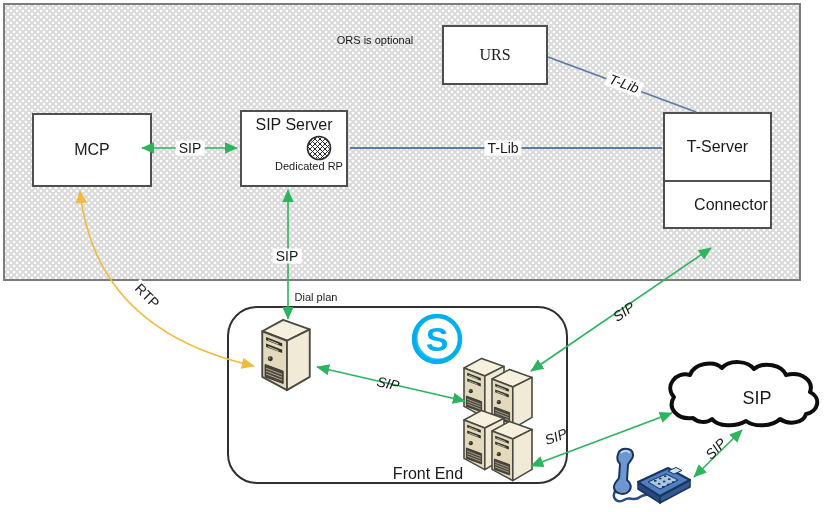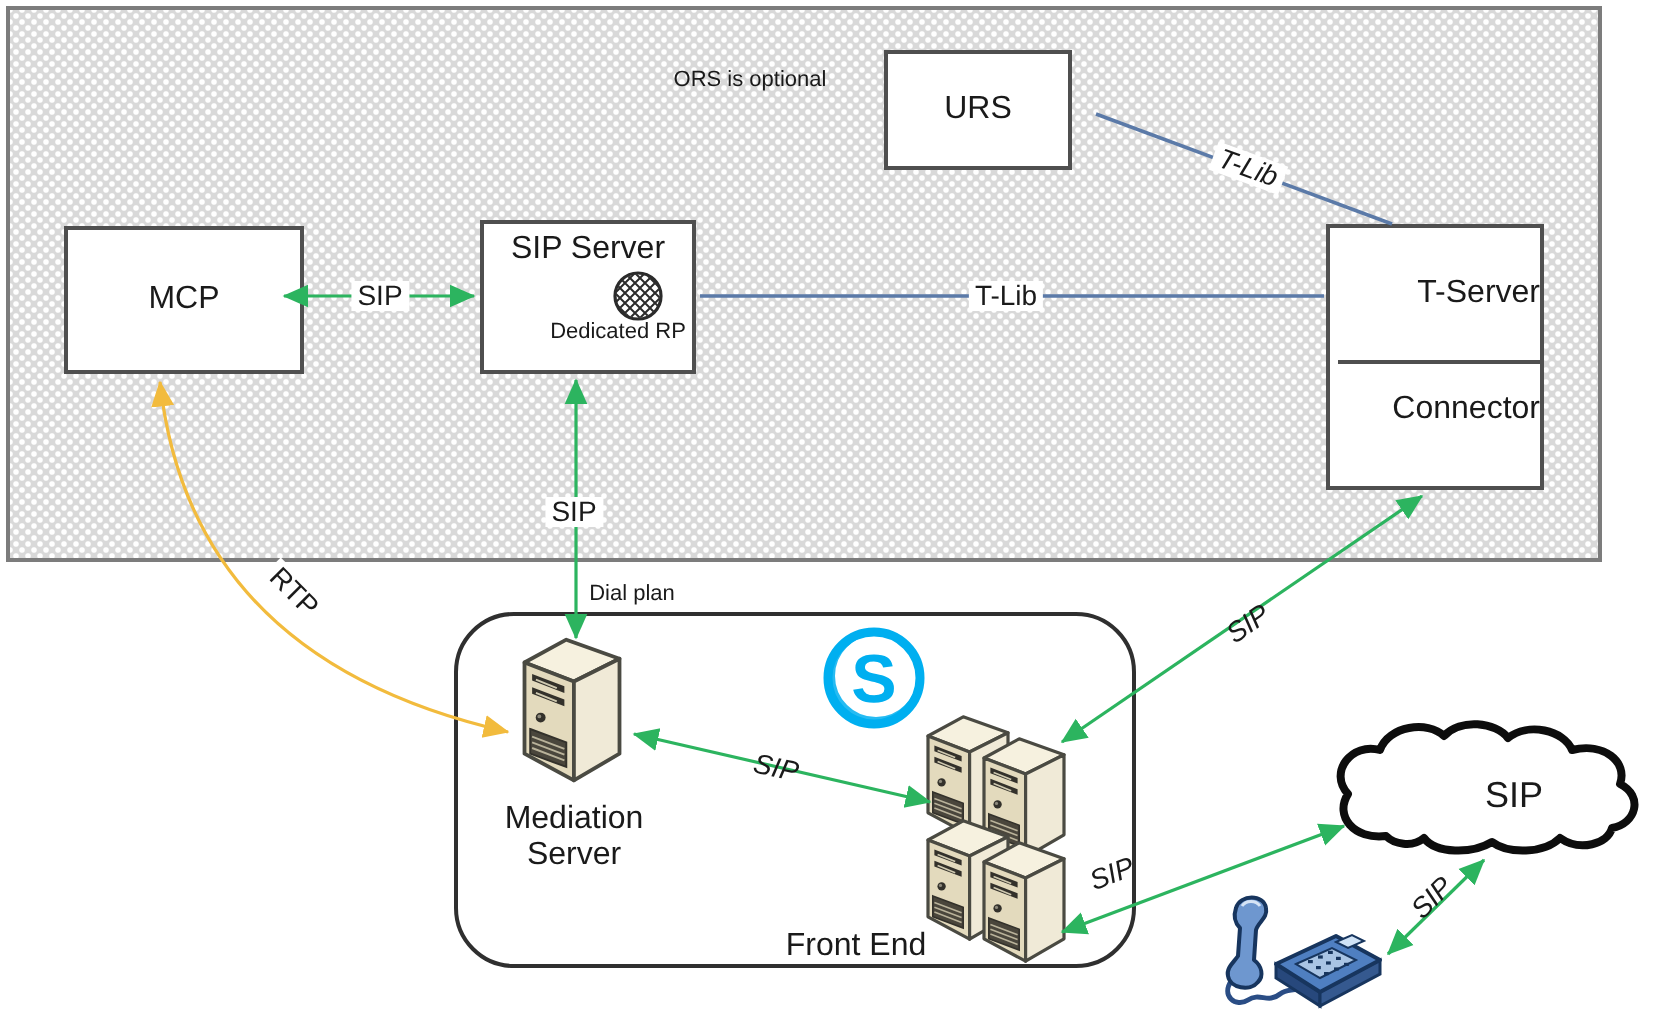--- a/index.html
+++ b/index.html
@@ -85,25 +85,25 @@
   <svg class="icon-abs" style="left:305px;top:134px;" width="28" height="28">
     <defs>
       <pattern id="xh" width="5" height="5" patternUnits="userSpaceOnUse">
         <path d="M0,0 L5,5 M5,0 L0,5" stroke="#2b2b2b" stroke-width="1"></path>
       </pattern>
     </defs>
     <circle cx="14" cy="14" r="11.5" fill="#fff" stroke="#2b2b2b" stroke-width="1.6"></circle>
     <circle cx="14" cy="14" r="11" fill="url(#xh)"></circle>
   </svg>
 
-  <div class="node" style="left:442px;top:25px;width:94px;height:60px;">
+  <div class="node" style="left:442px;top:25px;width:106px;height:60px;font-family:Liberation Serif, serif;">
     <span>URS</span>
   </div>
 
-  <div class="tserver" style="left:663px;top:112px;width:109px;height:133px;align-items:flex-end;">
+  <div class="tserver" style="left:663px;top:112px;width:109px;height:117px;">
     <div class="row r1">T-Server</div>
     <div class="row r2">Connector</div>
   </div>
 
   <svg class="icon-abs" style="left:255px;top:316px;" width="64" height="78" viewBox="0 0 64 78">
     <use href="#sym-server" x="1" y="1" width="60" height="76"></use>
   </svg>
 
   <svg class="icon-abs" style="left:455px;top:352px;" width="88" height="134" viewBox="0 0 88 134">
     <use href="#sym-server" x="4" y="4" width="50" height="64"></use>
@@ -187,18 +187,14 @@
   <div class="lbl it" style="left:388px;top:384px;transform:translate(-50%,-50%) rotate(12deg);">SIP</div>
 
   <div class="lbl it" style="left:556px;top:437px;transform:translate(-50%,-50%) rotate(-21deg);">SIP</div>
 
   <div class="lbl it" style="left:716px;top:449px;transform:translate(-50%,-50%) rotate(-45deg);">SIP</div>
 
   <div class="lbl big" style="left:757px;top:398px;transform:translate(-50%,-50%);">SIP</div>
 
   <div class="lbl" style="left:428px;top:473px;transform:translate(-50%,-50%);font-size:16px;">Front End</div>
 
-  <div class="mediation-label">
-    <div>Mediation</div>
-    <div>Server</div>
-  </div>
 
 </div>
 
 </body></html>

